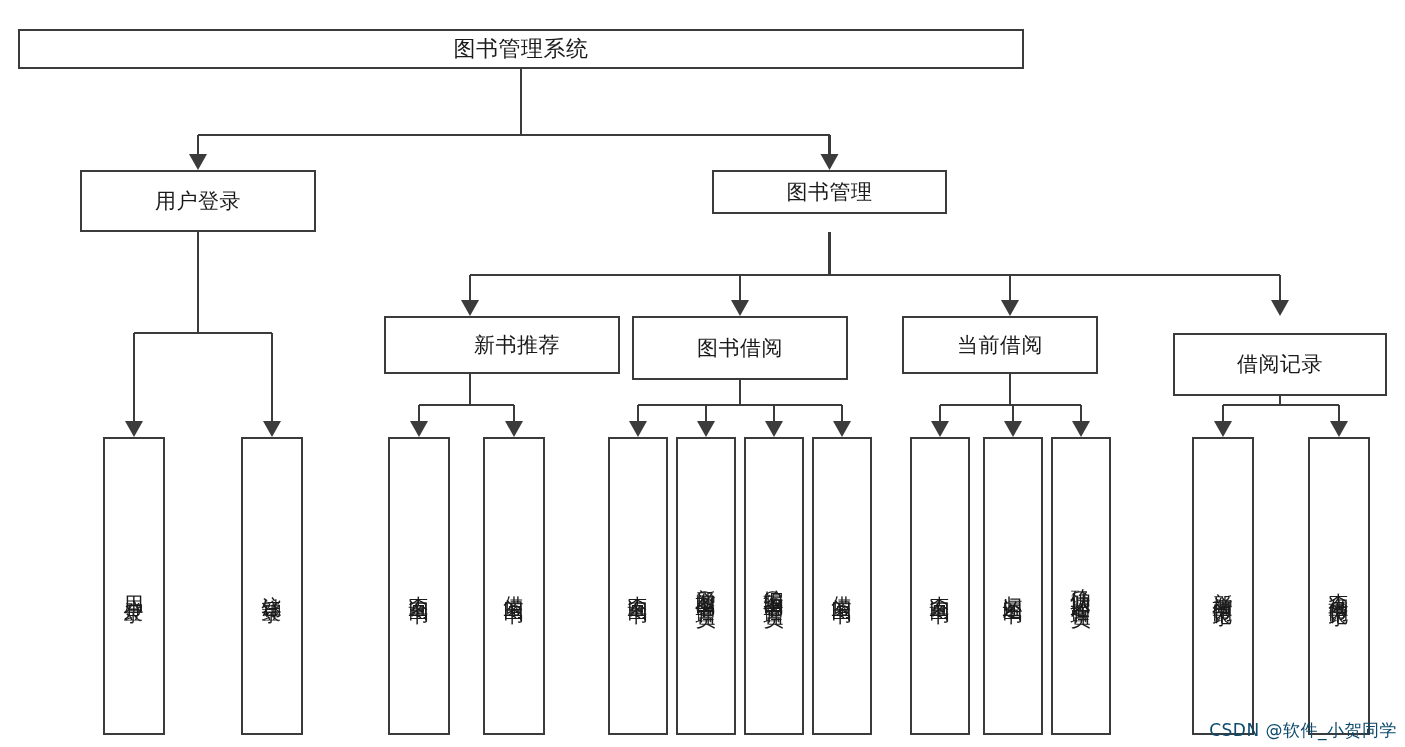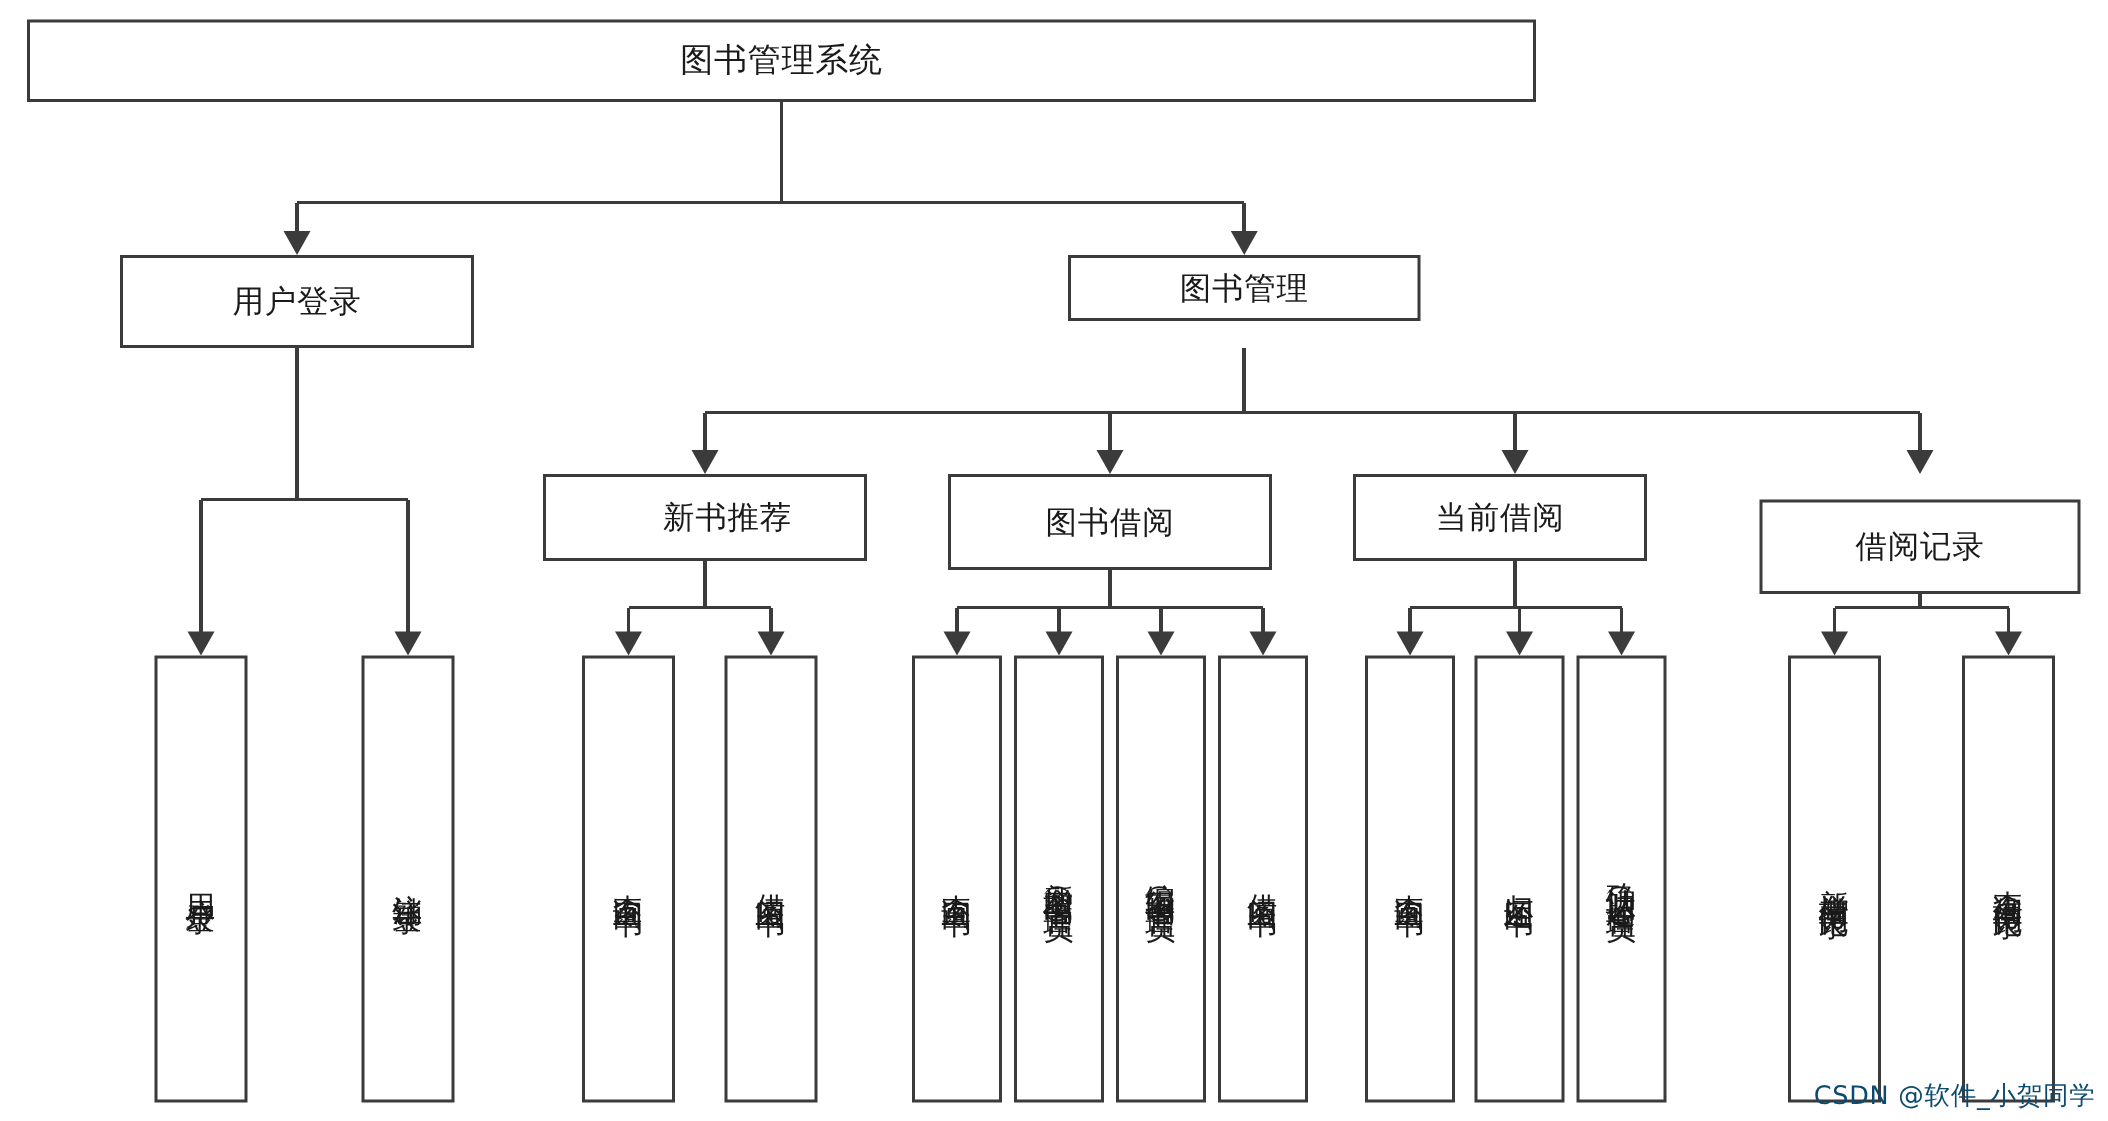--- a/index.html
+++ b/index.html
@@ -126,30 +126,30 @@
       <line x1="1081" y1="405" x2="1081" y2="422" stroke="#3b3b3b" stroke-width="2.6" shape-rendering="crispEdges"></line>
       <polygon points="1072,421 1090,421 1081,437" fill="#3b3b3b"></polygon>
       <line x1="1280" y1="374" x2="1280" y2="405" stroke="#3b3b3b" stroke-width="2.6" shape-rendering="crispEdges"></line>
       <line x1="1223" y1="405" x2="1339" y2="405" stroke="#3b3b3b" stroke-width="2.6" shape-rendering="crispEdges"></line>
       <line x1="1223" y1="405" x2="1223" y2="422" stroke="#3b3b3b" stroke-width="2.6" shape-rendering="crispEdges"></line>
       <polygon points="1214,421 1232,421 1223,437" fill="#3b3b3b"></polygon>
       <line x1="1339" y1="405" x2="1339" y2="422" stroke="#3b3b3b" stroke-width="2.6" shape-rendering="crispEdges"></line>
       <polygon points="1330,421 1348,421 1339,437" fill="#3b3b3b"></polygon>
     </svg>
   <div id="nodes">
-      <div class="node horiz root" style="left: 18px; top: 13px; width: 1006px; height: 55px; border-color: rgb(59, 59, 59);">
+      <div class="node horiz root" style="left: 18px; top: 29px; width: 1006px; height: 40px; border-color: rgb(59, 59, 59);">
         <span class="label">图书管理系统</span>
       </div>
       <div class="node horiz" style="left: 80px; top: 170px; width: 236px; height: 62px; border-color: rgb(59, 59, 59);">
         <span class="label">用户登录</span>
       </div>
       <div class="node horiz" style="left: 712px; top: 170px; width: 235px; height: 44px; border-color: rgb(59, 59, 59);">
         <span class="label">图书管理</span>
       </div>
-      <div class="node horiz" style="left: 362px; top: 316px; width: 216px; height: 58px; border-color: rgb(59, 59, 59); padding-left: 30px;">
+      <div class="node horiz" style="left: 384px; top: 316px; width: 236px; height: 58px; border-color: rgb(59, 59, 59); padding-left: 30px;">
         <span class="label">新书推荐</span>
       </div>
       <div class="node horiz" style="left: 632px; top: 316px; width: 216px; height: 64px; border-color: rgb(59, 59, 59);">
         <span class="label">图书借阅</span>
       </div>
       <div class="node horiz" style="left: 902px; top: 316px; width: 196px; height: 58px; border-color: rgb(59, 59, 59);">
         <span class="label">当前借阅</span>
       </div>
       <div class="node horiz" style="left: 1173px; top: 333px; width: 214px; height: 63px; border-color: rgb(59, 59, 59);">
         <span class="label">借阅记录</span>

